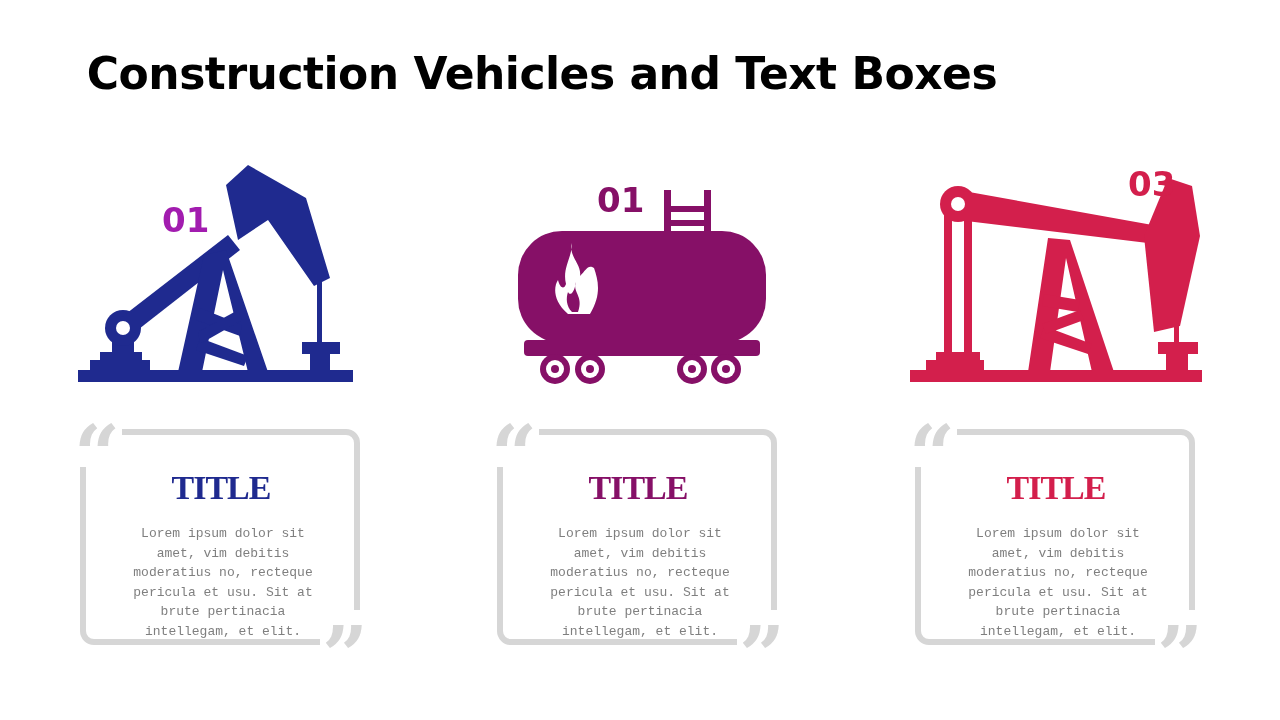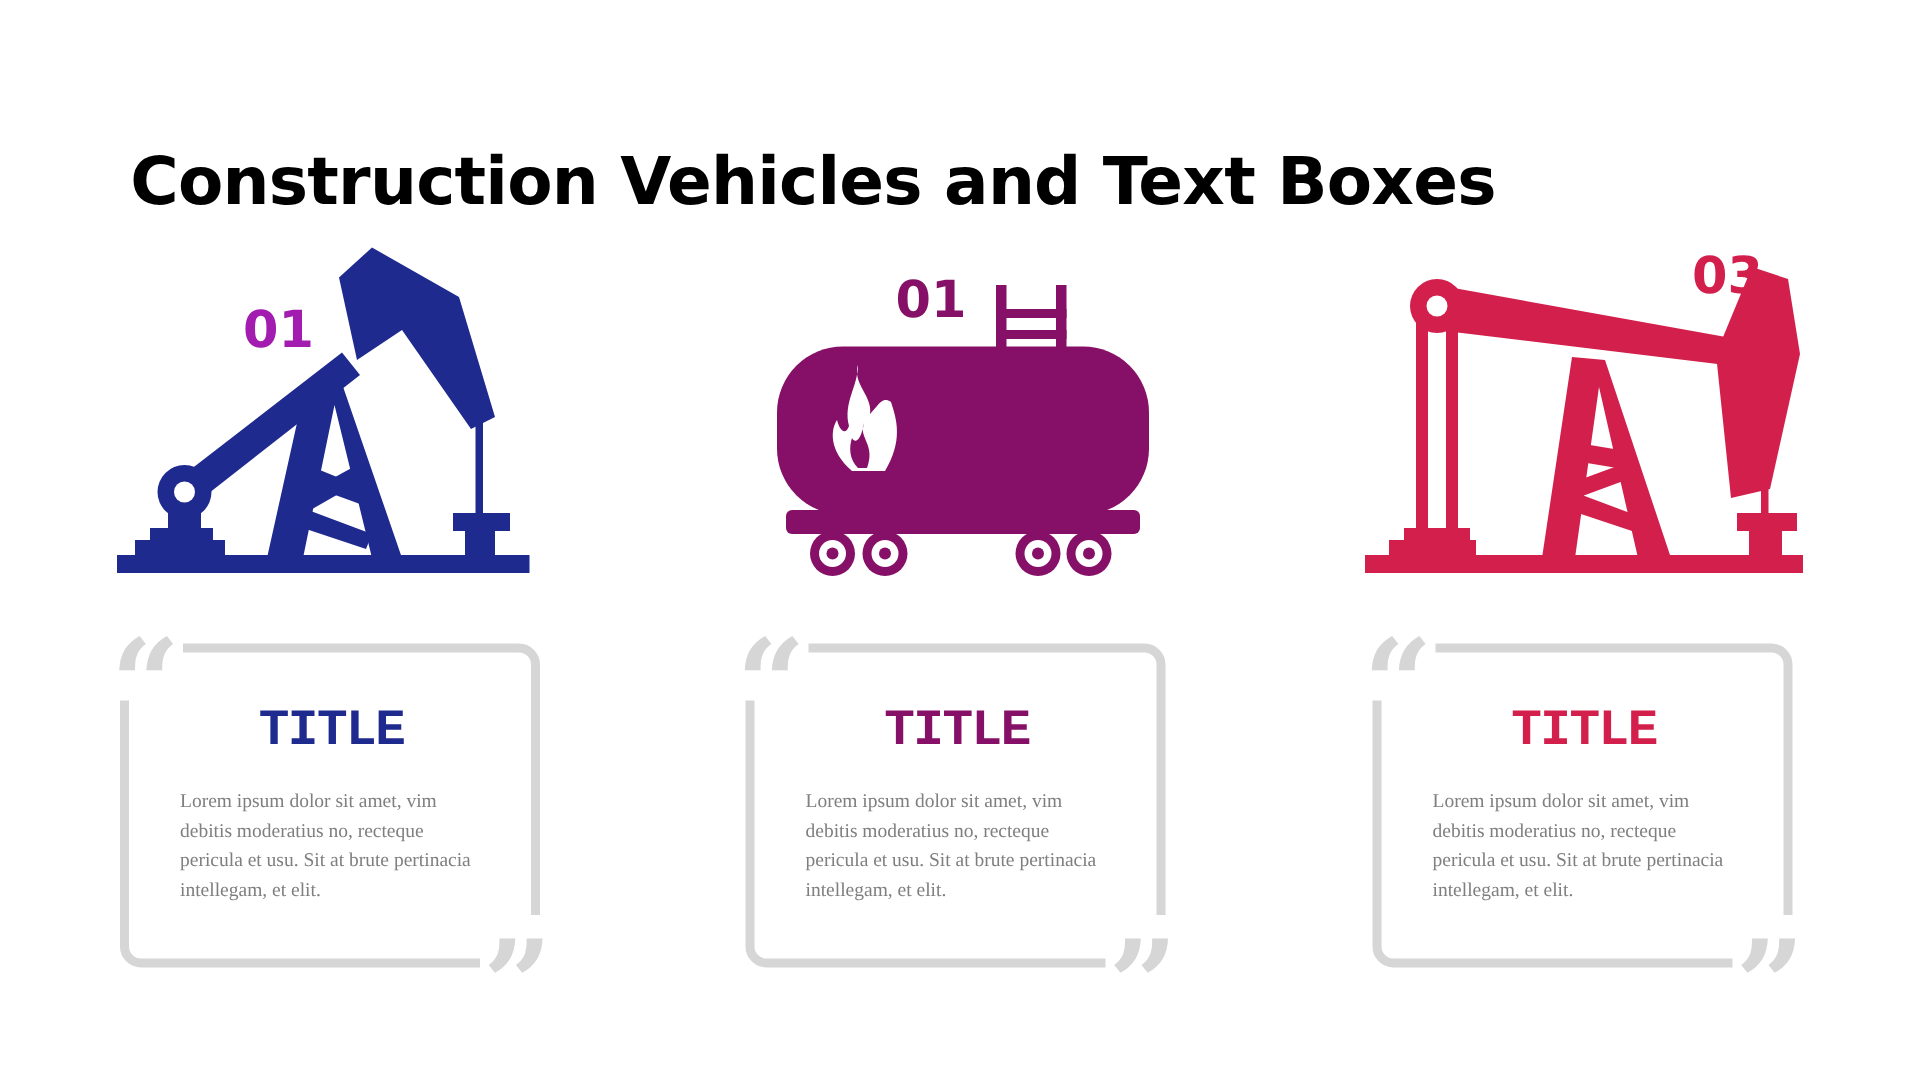--- a/index.html
+++ b/index.html
@@ -4,21 +4,20 @@
 <style>
   html, body { margin:0; padding:0; }
   body {
     width:1280px; height:720px; background:#ffffff; position:relative; overflow:hidden;
     font-family: "DejaVu Sans", "Liberation Sans", sans-serif;
   }
   .page-title {
     position:absolute; left:0; top:48px; width:1084px; text-align:center;
     font-size:44px; font-weight:bold; color:#000; letter-spacing:-0.5px;
     font-family: "DejaVu Sans", sans-serif;
-    margin-top: 48px;
   }
   .icon { position:absolute; }
   .num {
     position:absolute; font-size:34px; font-weight:bold;
     font-family: "DejaVu Sans", sans-serif;
   }
   .card { position:absolute; width:290px; height:225px; top:427px; }
   .card .frame {
     position:absolute; left:4px; top:2px; width:280px; height:216px;
     border:6px solid #d6d6d6; border-radius:14px; box-sizing:border-box;
@@ -26,27 +25,27 @@
   .card .gap-tl { position:absolute; left:0; top:0; width:46px; height:40px; background:#fff; }
   .card .gap-br { position:absolute; right:0; bottom:0; width:46px; height:42px; background:#fff; }
   .card .qopen, .card .qclose {
     position:absolute; font-family:"DejaVu Serif", serif; font-weight:bold;
     font-size:80px; color:#d6d6d6; line-height:1;
   }
   .card .qopen { left:-2px; top:-12px; }
   .card .qclose { right:-2px; bottom:-44px; }
   .card .ctitle {
     position:absolute; left:0; width:290px; top:42px; text-align:center;
-    font-size:34px; font-weight:bold; font-family:Liberation Mono, monospace;
+    font-size:34px; font-weight:bold; font-family:Liberation Serif, serif;
     letter-spacing:-1px;
   }
   .card .ctext {
-    position:absolute; left:44px; width:206px; top:97px; text-align:left;
+    position:absolute; left:44px; width:206px; top:97px; text-align:center;
     font-size:13px; line-height:19.5px; color:#7f7f7f;
-    font-family:Liberation Serif, serif;
+    font-family:Liberation Mono, monospace;
   }
 </style>
 </head>
 <body>
 
 <div class="page-title">Construction Vehicles and Text Boxes</div>
 
 <svg class="icon" style="left:78px;top:160px" width="276" height="224" viewBox="0 0 276 224">
   <g fill="#1f2a8f">
     <rect x="0" y="210" width="275" height="12"></rect>

